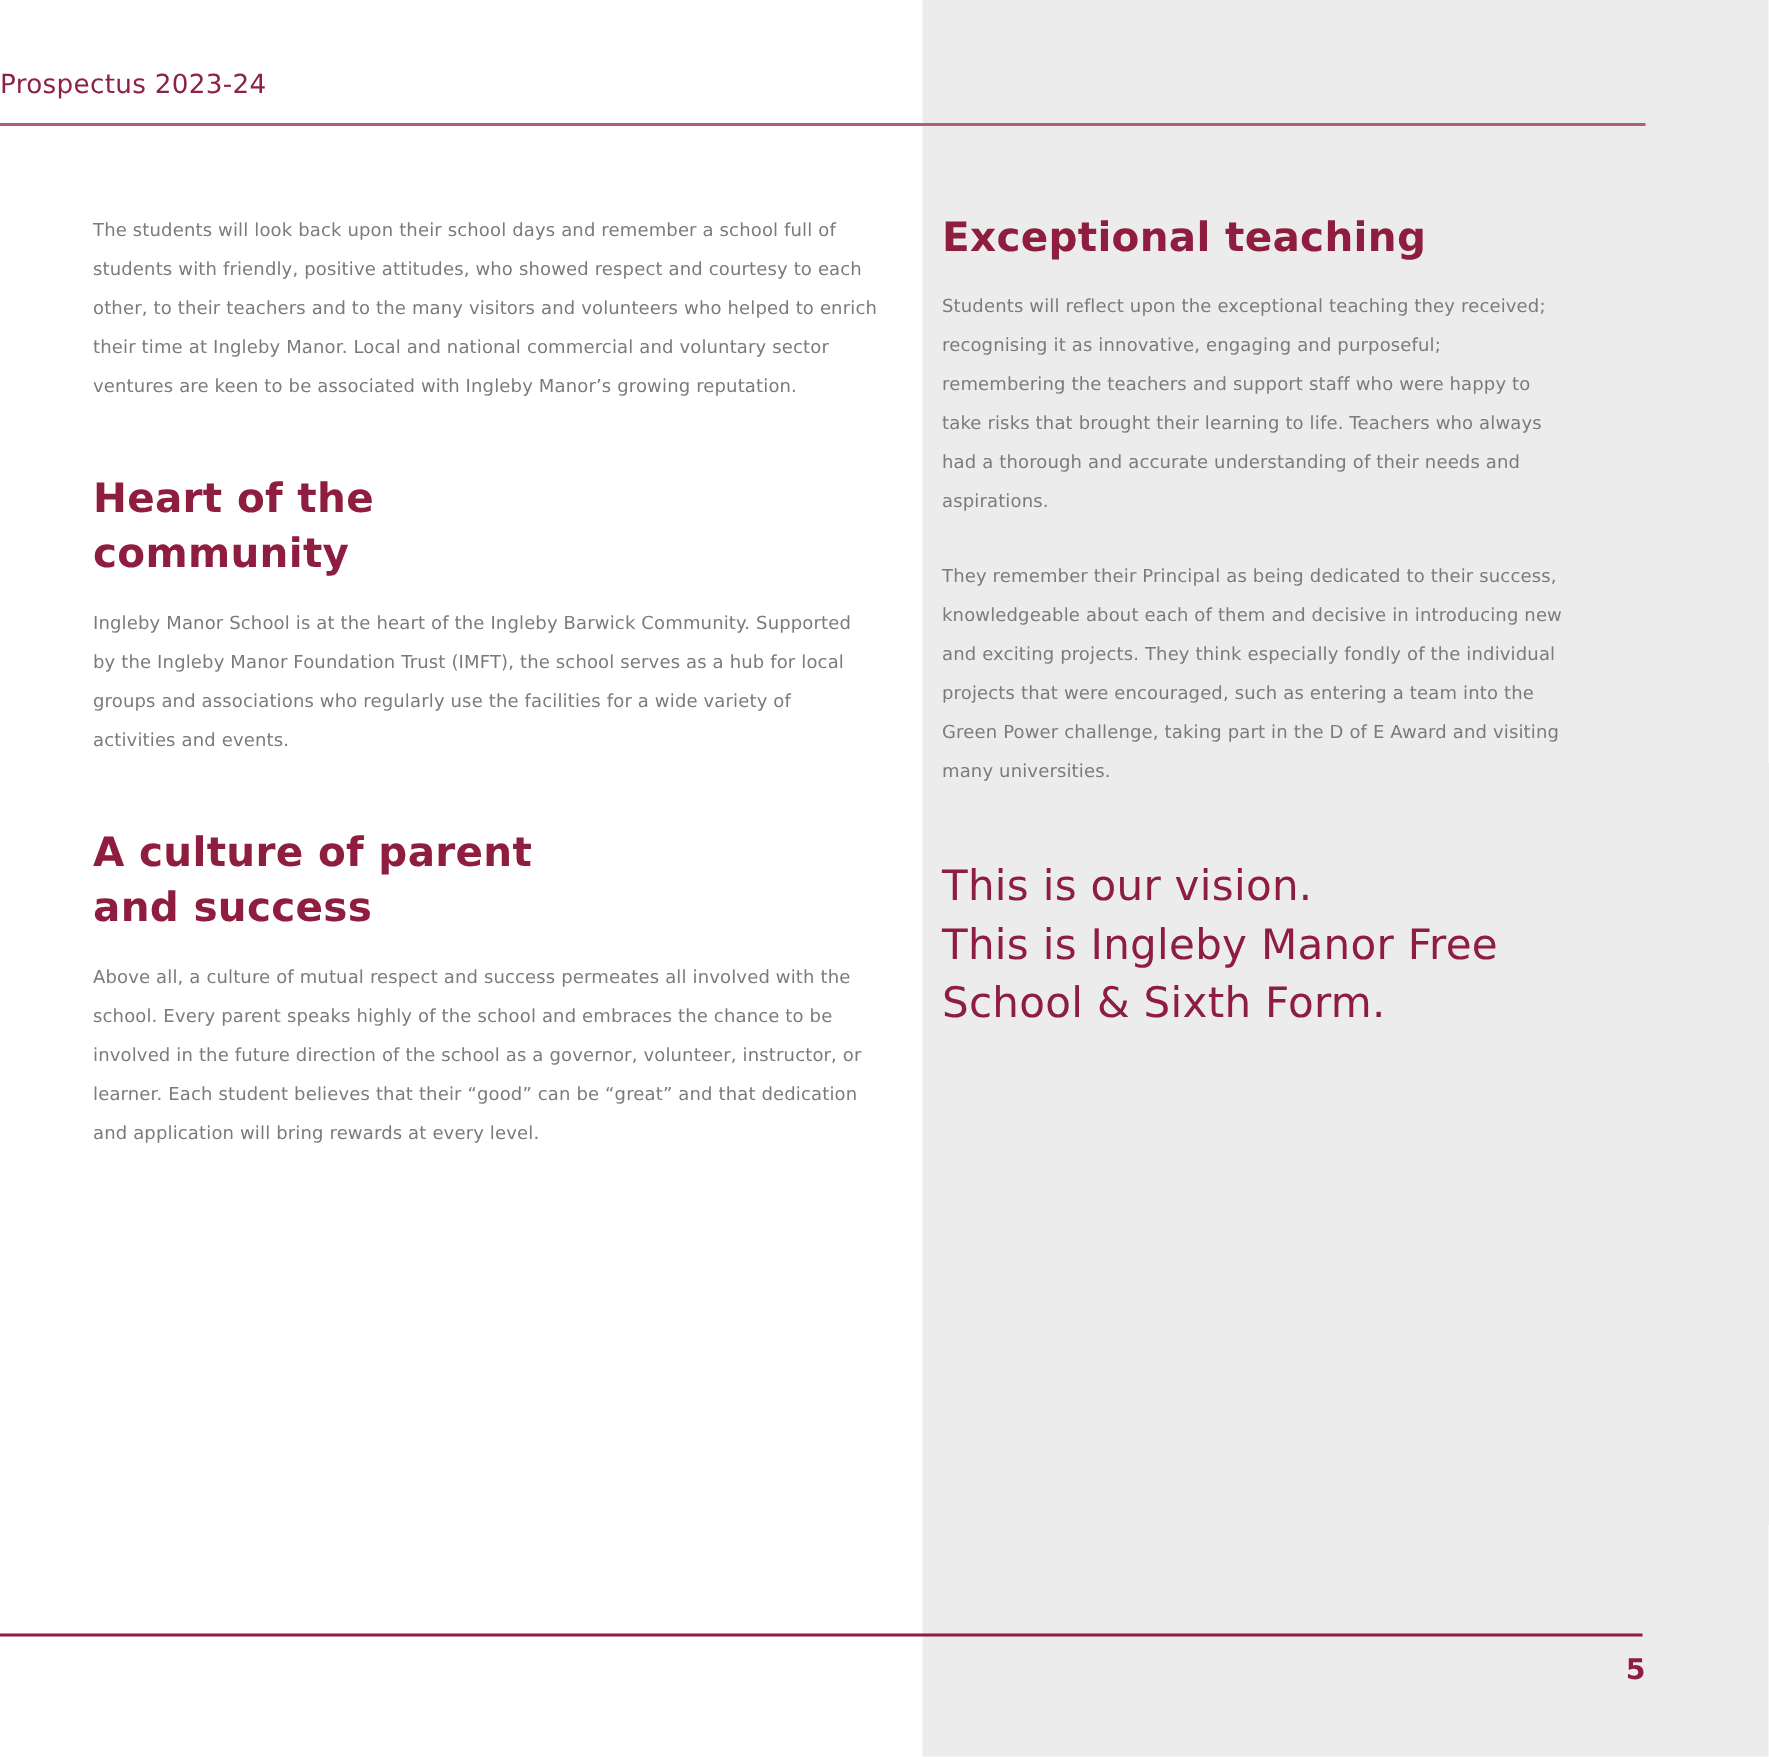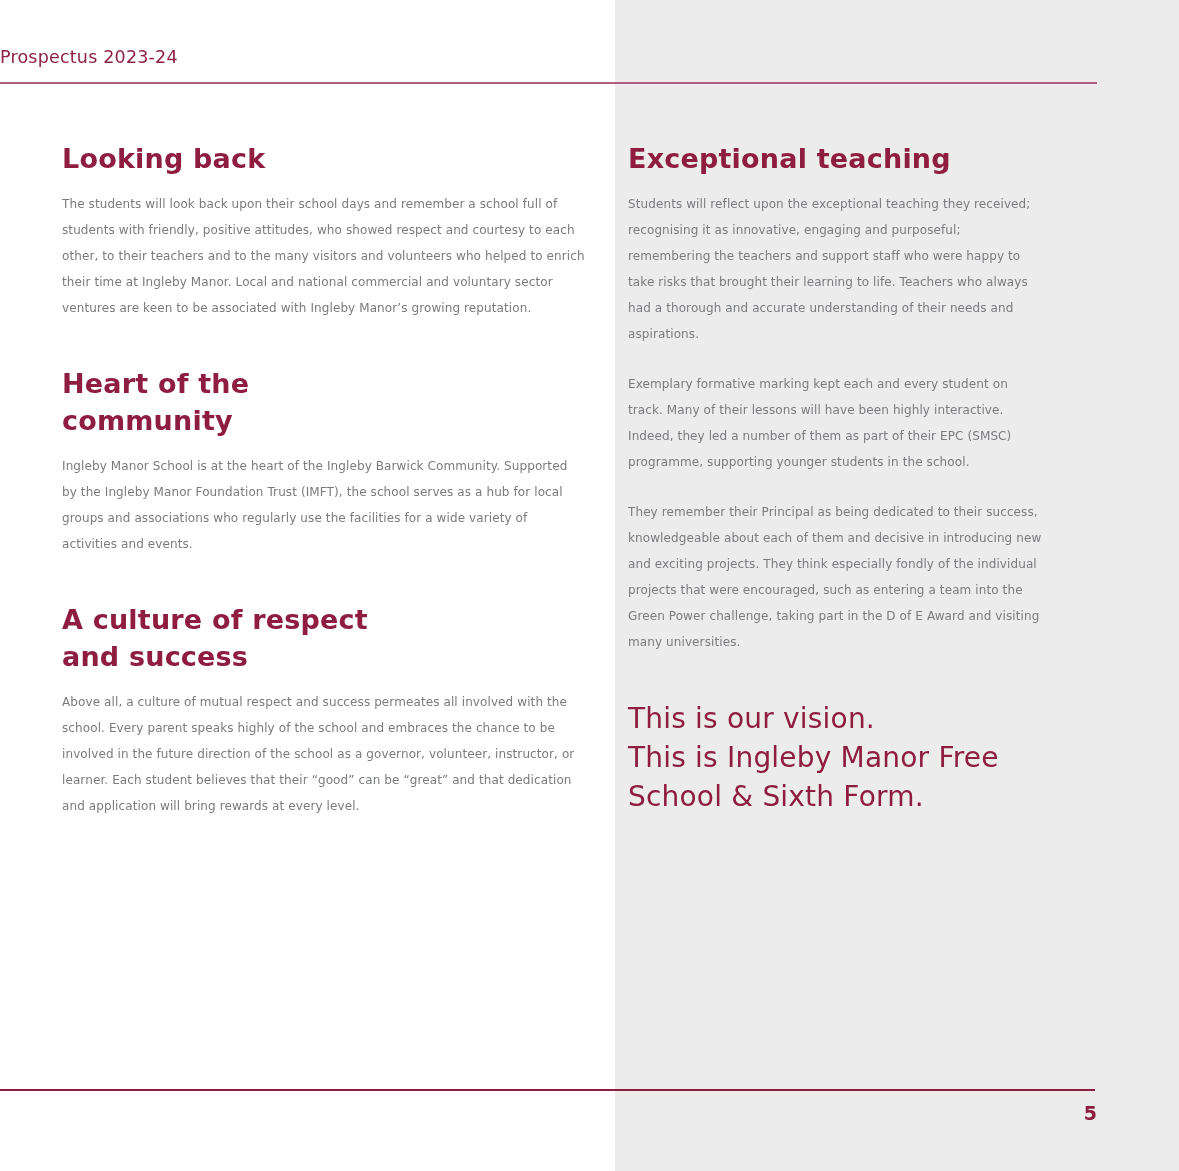--- a/index.html
+++ b/index.html
@@ -114,44 +114,42 @@
 
 <div class="rule-top"></div>
 
 <div class="header-label">Prospectus 2023-24</div>
 
 <div class="columns">
 
   <div class="col-left">
 
     <div class="section">
-      <h2 class="section-heading">Looking back</h2>
       <p class="body-para">The students will look back upon their school days and remember a school full of students with friendly, positive attitudes, who showed respect and courtesy to each other, to their teachers and to the many visitors and volunteers who helped to enrich their time at Ingleby Manor. Local and national commercial and voluntary sector ventures are keen to be associated with Ingleby Manor’s growing reputation.</p>
     </div>
 
     <div class="section">
       <h2 class="section-heading">Heart of the
 community</h2>
       <p class="body-para">Ingleby Manor School is at the heart of the Ingleby Barwick Community. Supported by the Ingleby Manor Foundation Trust (IMFT), the school serves as a hub for local groups and associations who regularly use the facilities for a wide variety of activities and events.</p>
     </div>
 
     <div class="section">
-      <h2 class="section-heading">A culture of respect
+      <h2 class="section-heading">A culture of parent
 and success</h2>
       <p class="body-para">Above all, a culture of mutual respect and success permeates all involved with the school. Every parent speaks highly of the school and embraces the chance to be involved in the future direction of the school as a governor, volunteer, instructor, or learner. Each student believes that their “good” can be “great” and that dedication and application will bring rewards at every level.</p>
     </div>
 
   </div>
 
   <div class="col-right">
 
     <div class="section">
       <h2 class="section-heading">Exceptional teaching</h2>
       <p class="body-para">Students will reflect upon the exceptional teaching they received; recognising it as innovative, engaging and purposeful; remembering the teachers and support staff who were happy to take risks that brought their learning to life. Teachers who always had a thorough and accurate understanding of their needs and aspirations.</p>
-      <p class="body-para">Exemplary formative marking kept each and every student on track. Many of their lessons will have been highly interactive. Indeed, they led a number of them as part of their EPC (SMSC) programme, supporting younger students in the school.</p>
       <p class="body-para">They remember their Principal as being dedicated to their success, knowledgeable about each of them and decisive in introducing new and exciting projects. They think especially fondly of the individual projects that were encouraged, such as entering a team into the Green Power challenge, taking part in the D of E Award and visiting many universities.</p>
     </div>
 
     <div class="vision-statement">This is our vision.
 This is Ingleby Manor Free
 School &amp; Sixth Form.</div>
 
   </div>
 
 </div>

